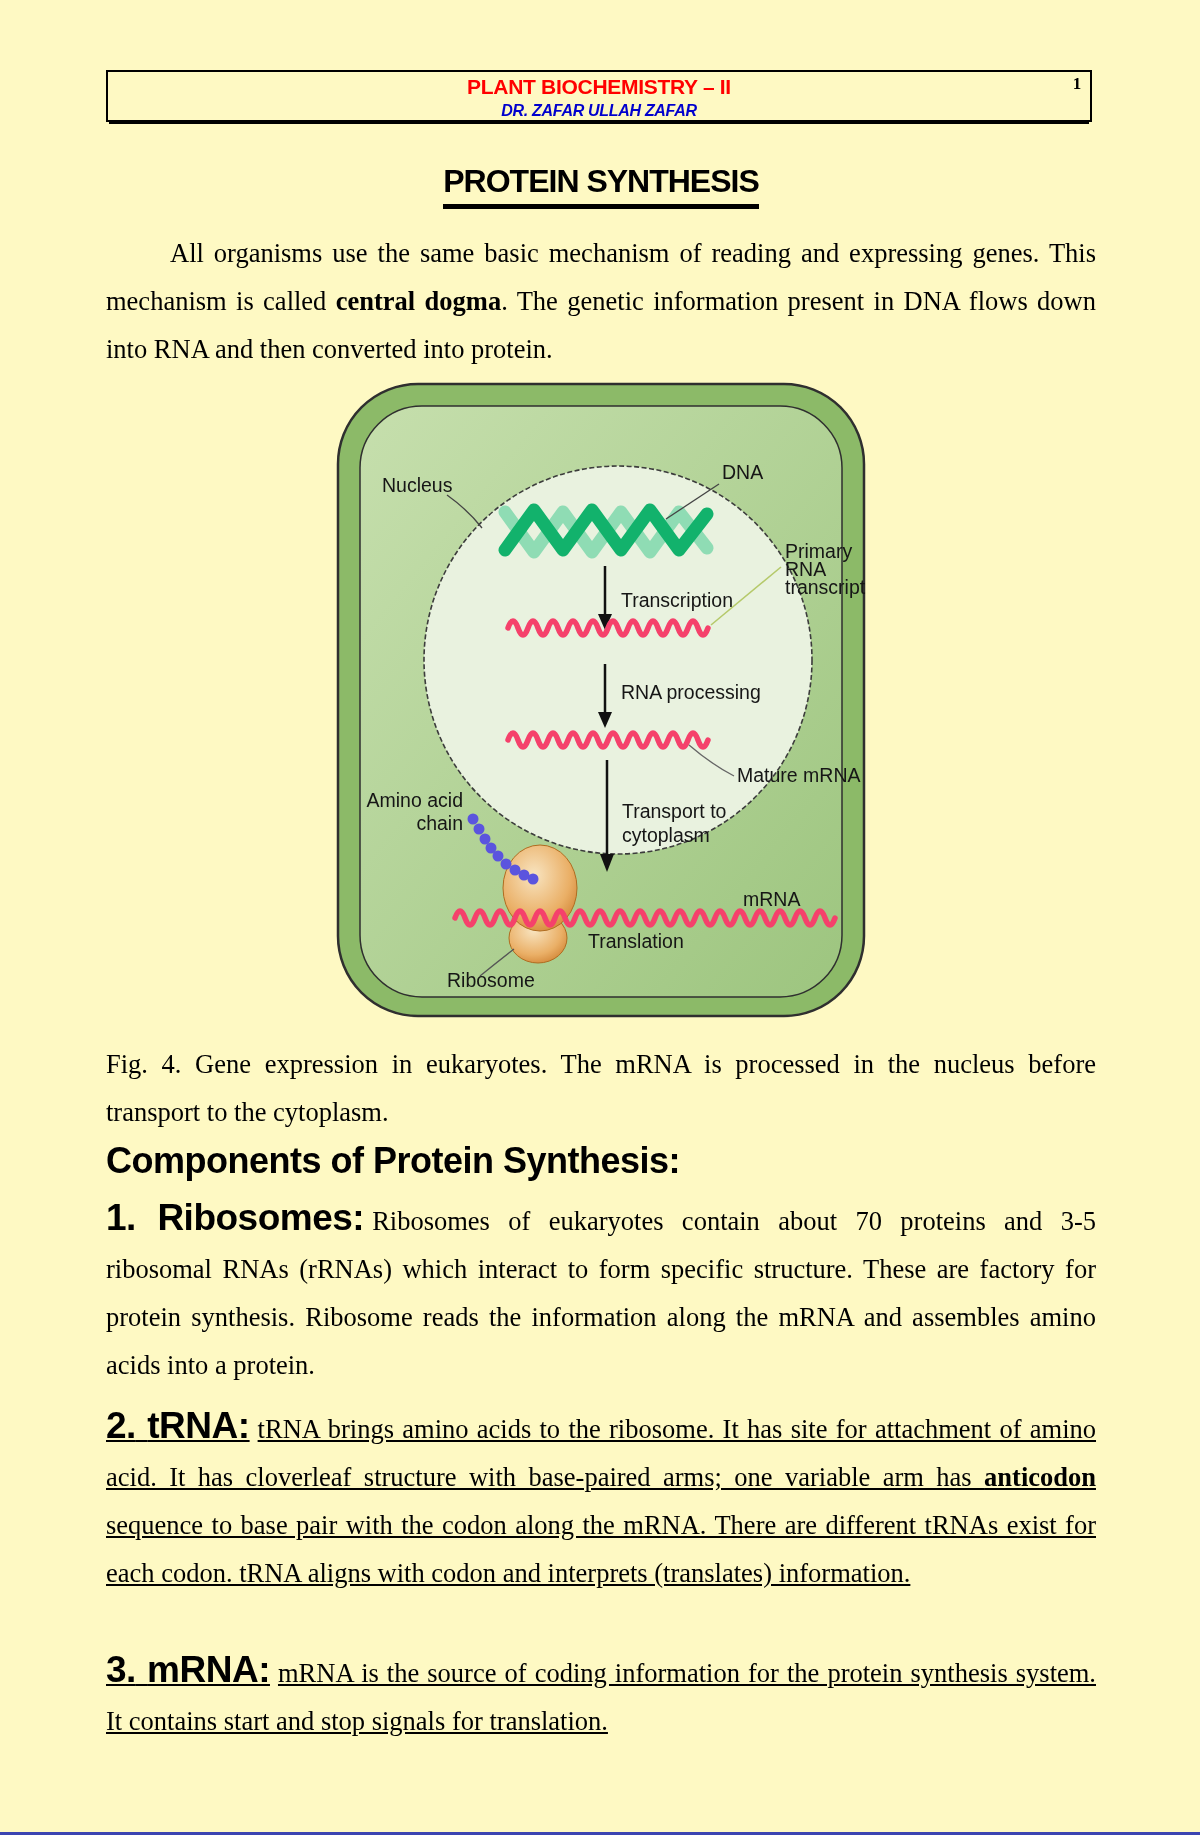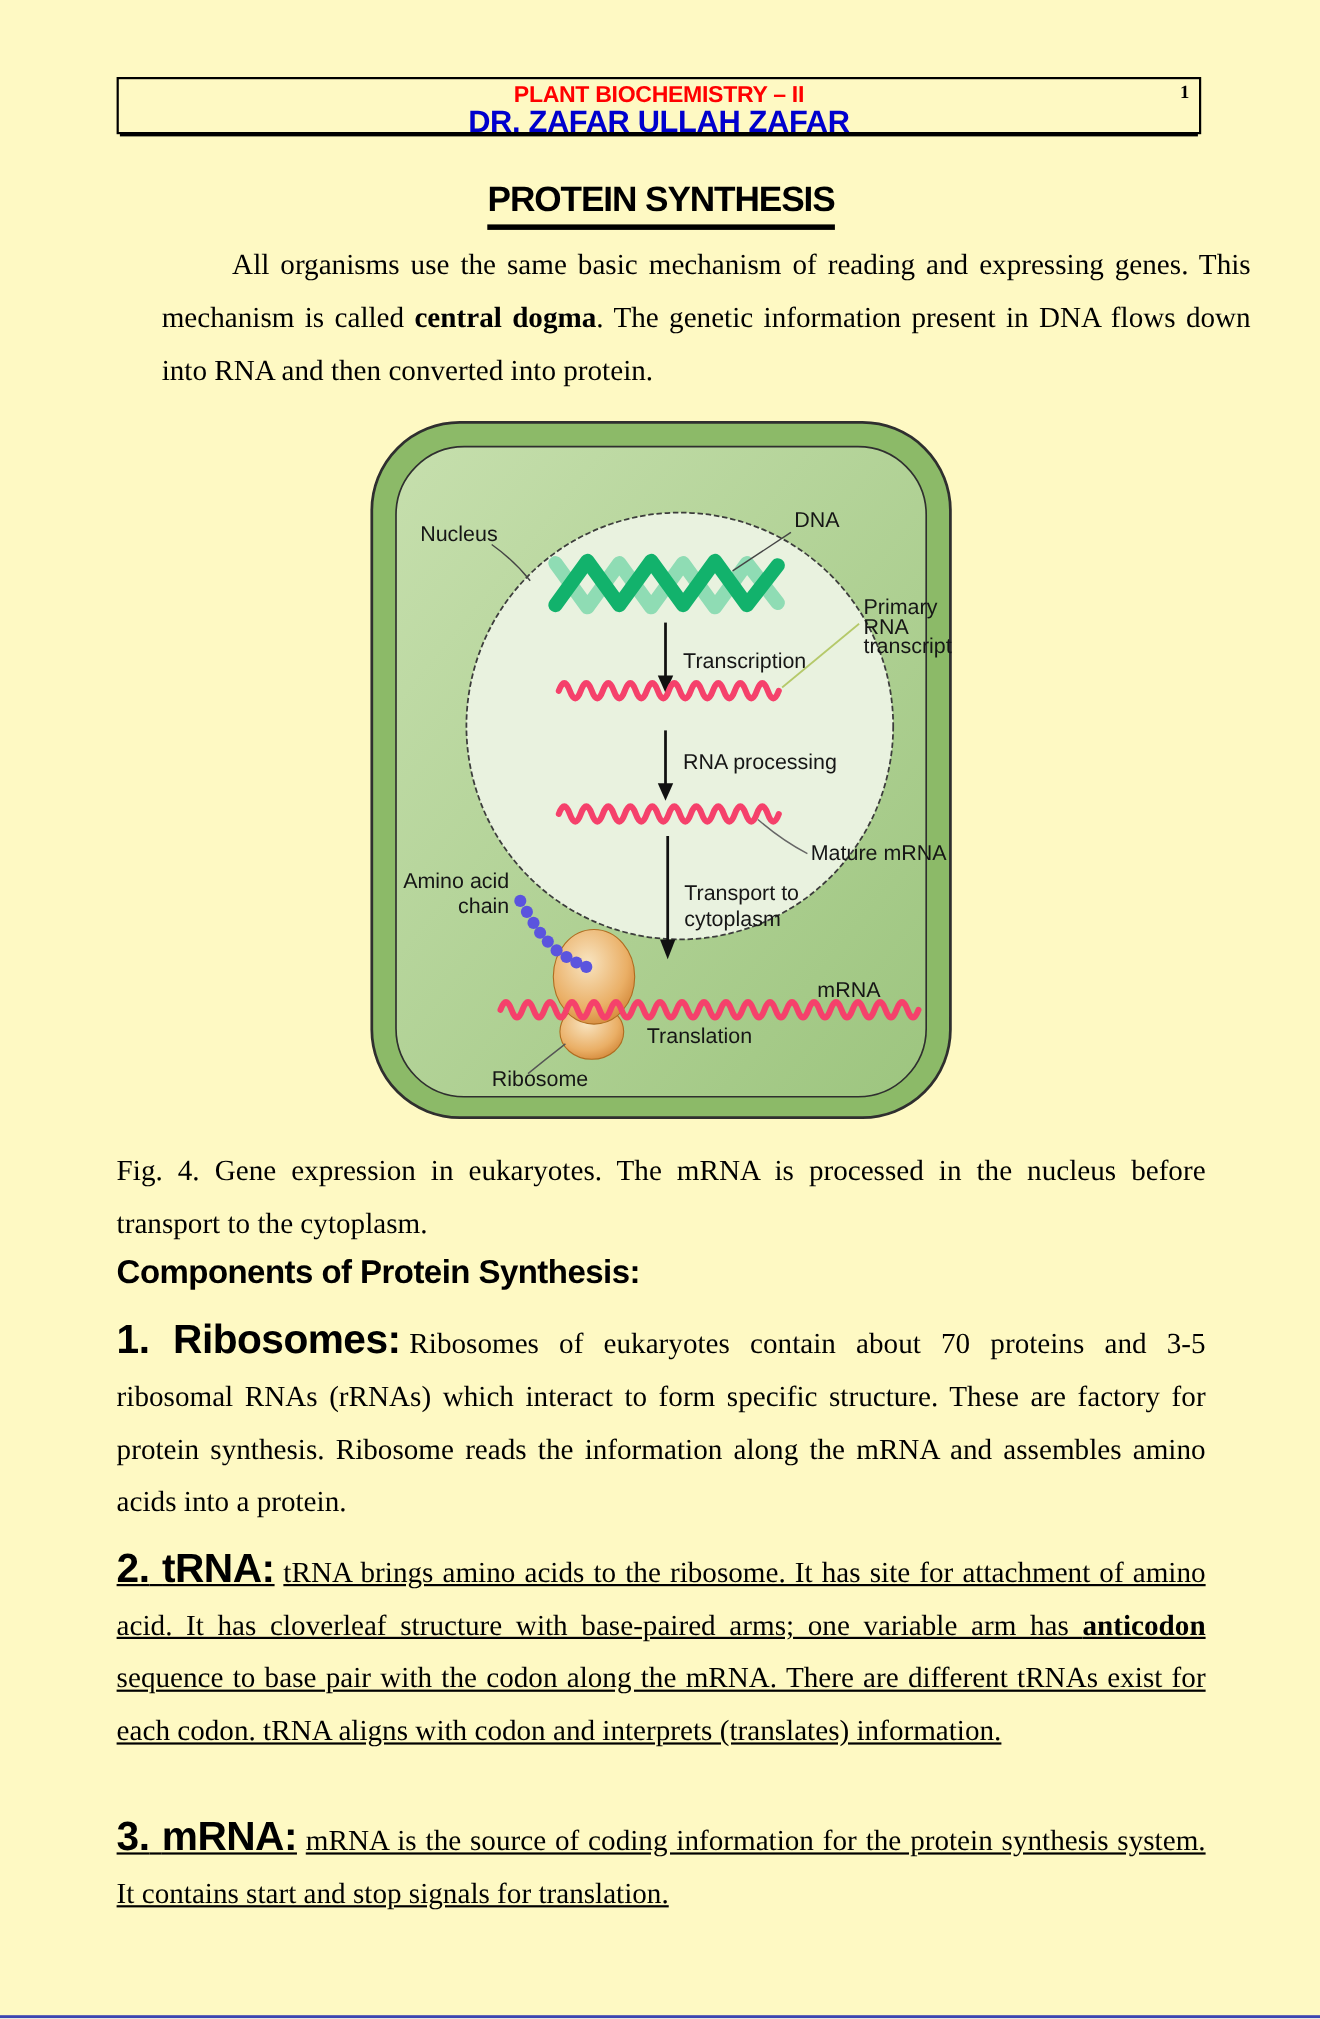--- a/index.html
+++ b/index.html
@@ -5,44 +5,44 @@
   html,body{margin:0;padding:0;background:#ffffff;}
   .page{position:relative;width:1200px;height:1835px;background:#fef9c3;
         font-family:"Liberation Serif", serif;color:#000;overflow:hidden;}
 
   
   .header-box{position:absolute;left:106px;top:70px;width:986px;height:52px;
       border:2px solid #000;box-shadow:0 5px 0 -3px #000;text-align:center;
       font-family:"Liberation Sans", sans-serif;font-weight:bold;
       letter-spacing:-0.3px;padding-top:2px;box-sizing:border-box;}
   .header-line1{font-size:21px;color:#ff0000;line-height:25px;}
-  .header-line2{font-size:28px;color:#0000cd;line-height:23px;}
+  .header-line2{font-size:16px;color:#0000cd;line-height:23px;font-style:italic;}
   .page-number{position:absolute;top:2px;right:9px;font-family:"Liberation Serif", serif;
       font-weight:bold;font-size:17px;color:#000;}
 
   
   .doc-title{position:absolute;left:106px;top:163px;width:990px;margin:0;
       text-align:center;font-family:"Liberation Sans", sans-serif;
       font-weight:bold;font-size:32px;letter-spacing:-1px;}
   .doc-title .underline{display:inline-block;border-bottom:5px solid #000;padding-bottom:4px;}
 
   
   .para{position:absolute;left:106px;width:990px;margin:0;
       font-size:26.5px;line-height:48px;text-align:justify;}
-  .intro{top:216px;text-indent:64px;margin-left:41px;}
+  .intro{top:229px;text-indent:64px;}
   .caption{top:1040px;}
   .item1{top:1194px;}
   .item2{top:1402px;text-decoration:underline;}
   .item3{top:1646px;text-decoration:underline;}
   .item-label{font-family:"Liberation Sans", sans-serif;font-weight:bold;
       font-size:37px;letter-spacing:-0.5px;padding-right:8px;}
 
   .section-heading{position:absolute;left:106px;top:1140px;margin:0;
       font-family:"Liberation Sans", sans-serif;font-weight:bold;
-      font-size:30px;letter-spacing:-0.5px;}
+      font-size:36px;letter-spacing:-0.5px;}
 
   
   .figure{position:absolute;left:330px;top:378px;}
   .fig-label{font-family:"Liberation Sans", sans-serif;font-size:19.5px;fill:#161616;}
 
   .bottom-line{position:absolute;left:0;right:0;bottom:0;height:3px;background:#3c45b2;}
 </style>
 </head>
 <body>
 

